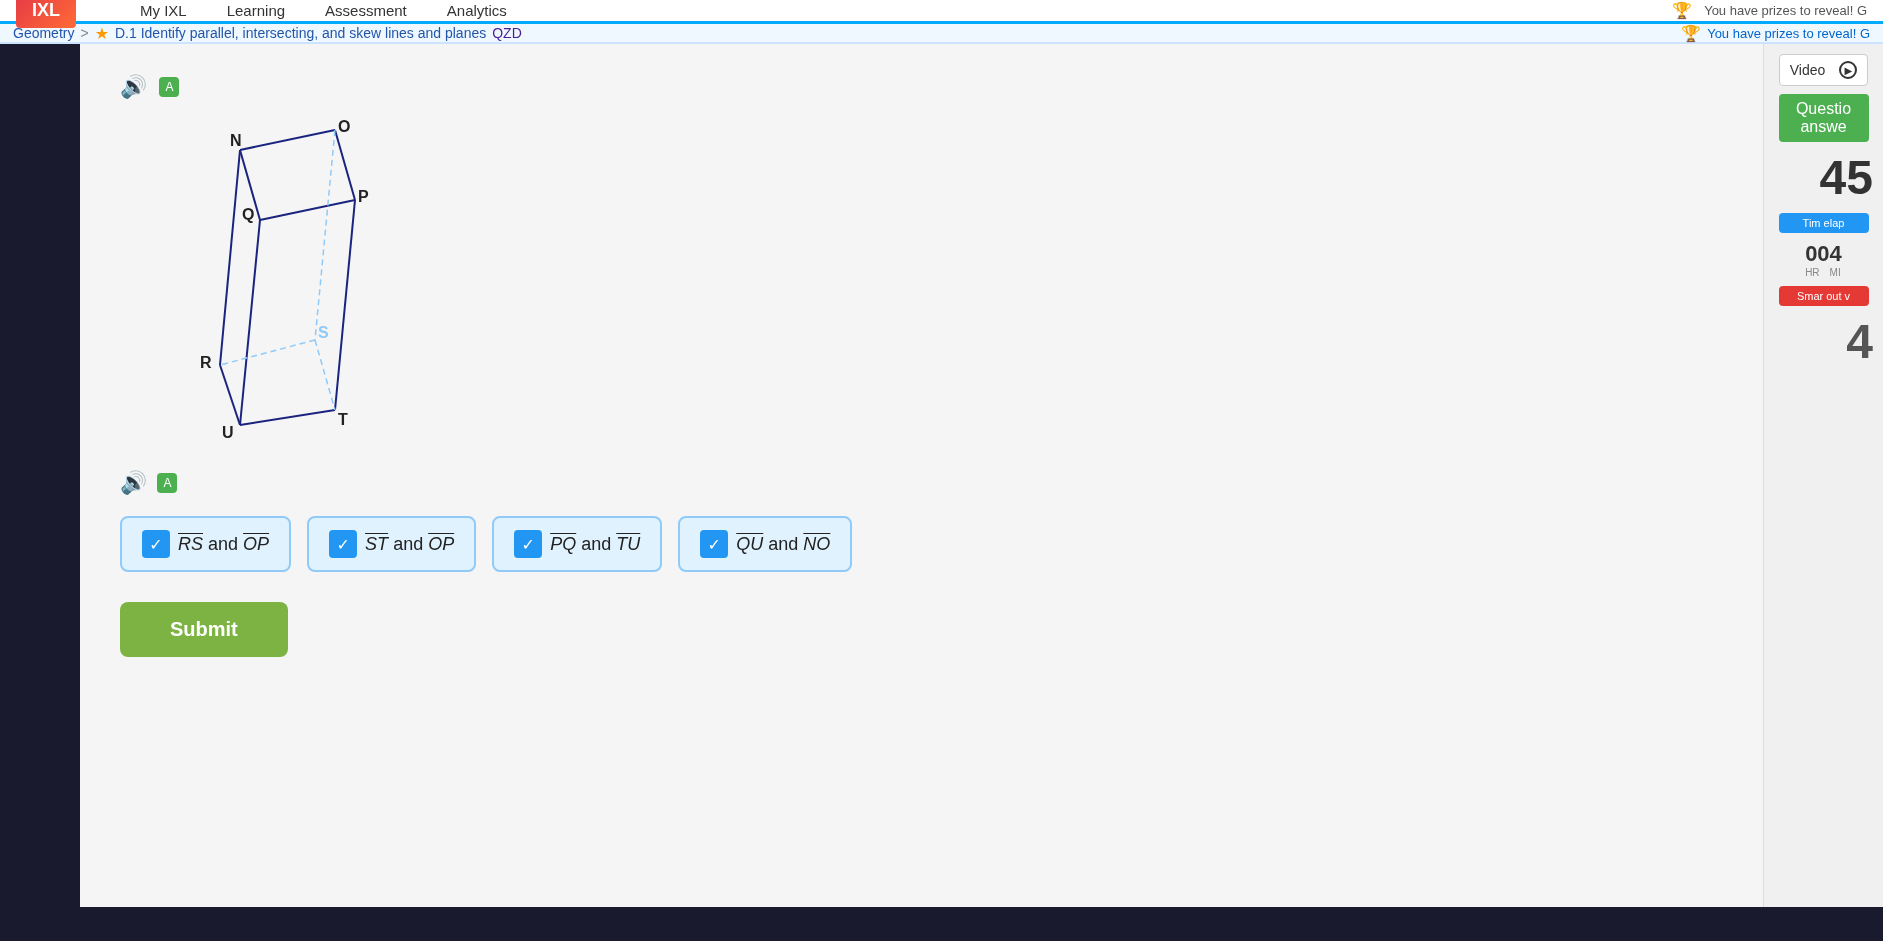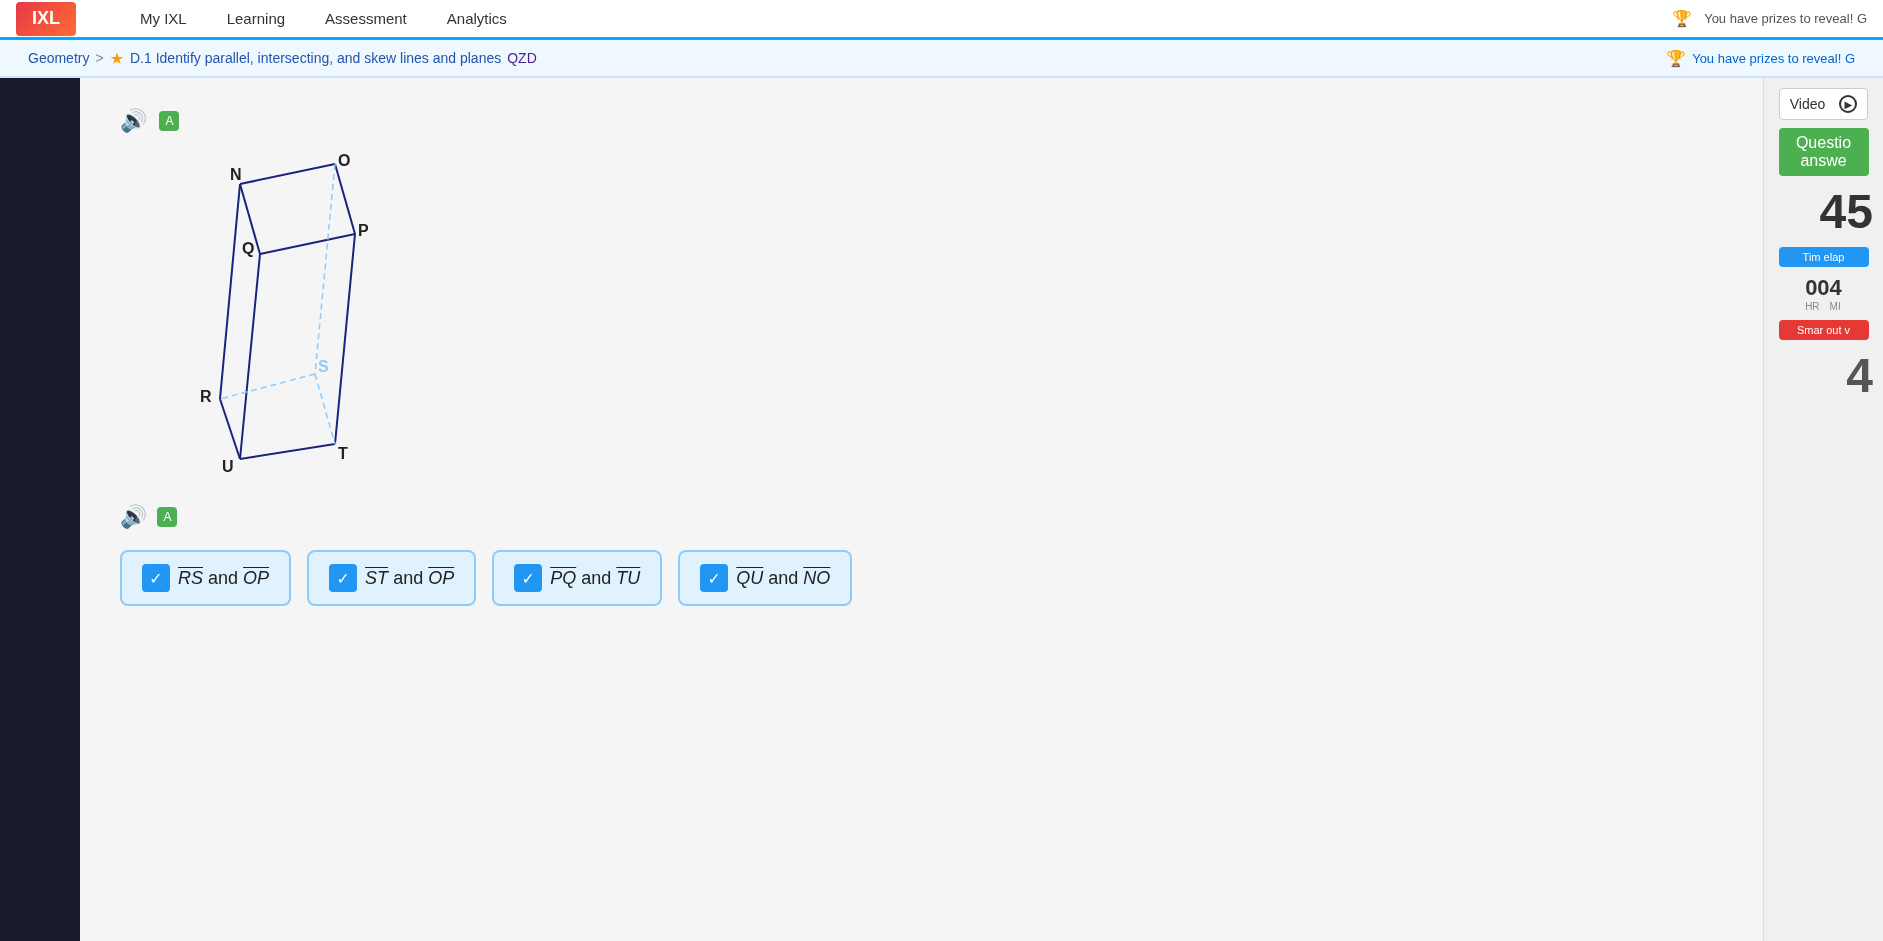--- a/index.html
+++ b/index.html
@@ -7,21 +7,21 @@
       font-family: Arial, sans-serif;
       background: #1a1a2e;
       width: 1883px;
       min-height: 941px;
       overflow: hidden;
     }
 
     
     .top-nav {
       background: white;
-      height: 40px;
+      height: 24px;
       display: flex;
       align-items: center;
       padding: 0 16px;
       border-bottom: 3px solid #00aaff;
       position: relative;
     }
     .nav-logo {
       width: 60px;
       height: 34px;
       background: linear-gradient(135deg, #e63946, #ff6b35);
@@ -49,24 +49,24 @@
       align-items: center;
       gap: 12px;
       color: #555;
       font-size: 13px;
     }
 
     
     .breadcrumb-bar {
       background: #f0f8ff;
       border-bottom: 2px solid #cce4ff;
-      height: 38px;
-      display: flex;
-      align-items: center;
-      padding: 0 28px;
+      height: 20px;
+      display: flex;
+      align-items: center;
+      padding: 0 13px;
       font-size: 14px;
       color: #2255aa;
     }
     .breadcrumb-bar .sep { margin: 0 6px; color: #888; }
     .breadcrumb-bar .star { color: #ff9900; margin-right: 6px; font-size: 16px; }
     .breadcrumb-bar .qzd { color: #4c1d95; margin-left: 6px; }
     .prizes-btn {
       margin-left: auto;
       color: #0066cc;
       font-size: 13px;
@@ -404,20 +404,23 @@
         <span class="choice-label">
           <span style="text-decoration:overline; font-style:italic;">QU</span>
           <span> and </span>
           <span style="text-decoration:overline; font-style:italic;">NO</span>
         </span>
       </div>
 
     </div>
 
     
+    <button class="submit-btn">
+      <span>Submit</span>
+    </button>
 
   </div>
 
   <div class="right-sidebar">
     <div class="video-btn">
       <span>Video</span>
       <div class="play-circle">▶</div>
     </div>
     <div class="question-btn">
       <div>Questio</div>

